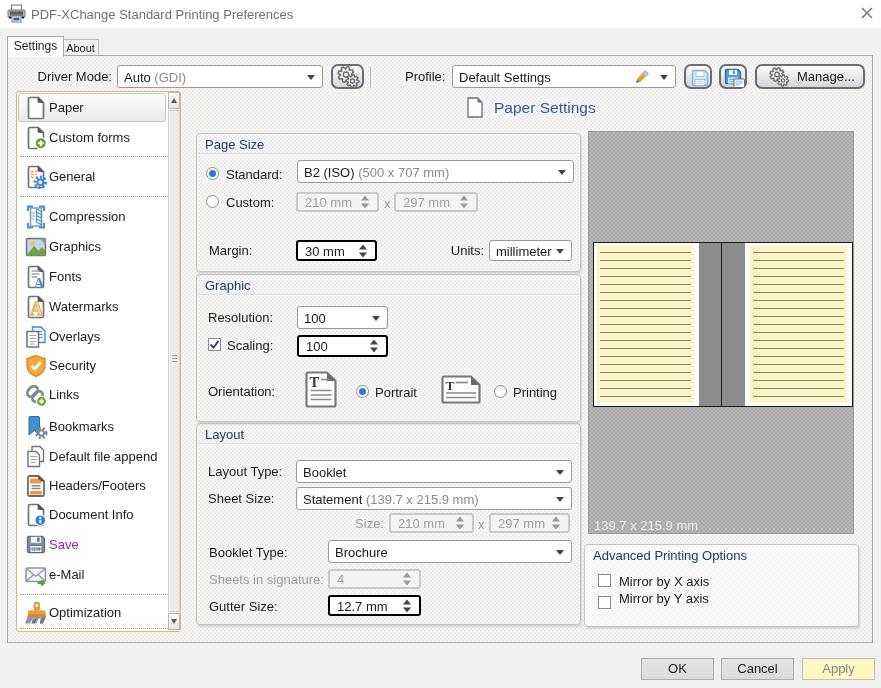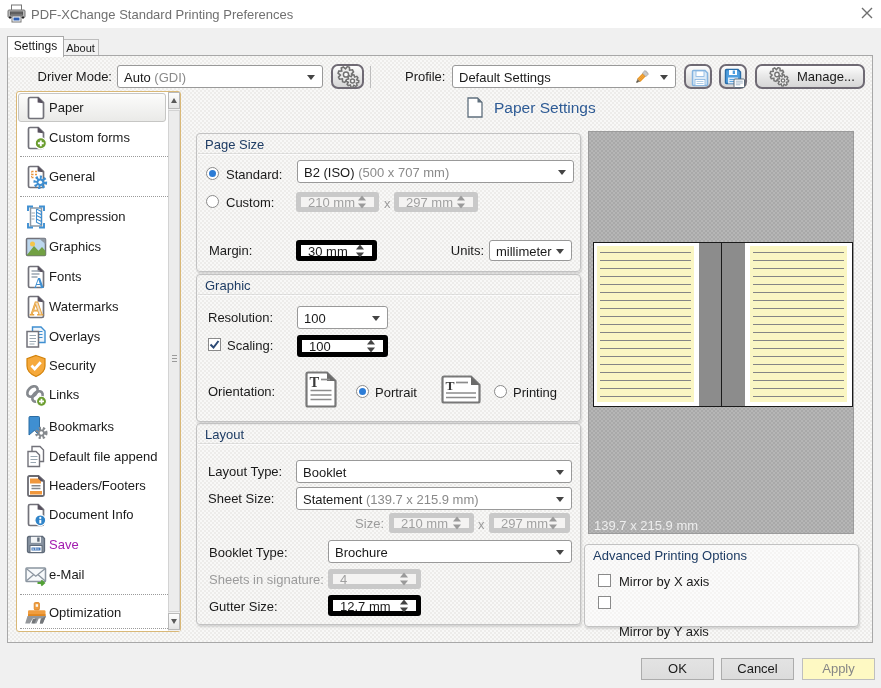--- a/index.html
+++ b/index.html
@@ -4,21 +4,21 @@
 html,body{margin:0;padding:0;}
 body{width:881px;height:688px;position:relative;font-family:"Liberation Sans",sans-serif;background:#f0f0f0;overflow:hidden;}
 .abs{position:absolute;}
 .tex{background-color:#edecea;background-image:radial-gradient(circle at 1px 1px, rgba(255,255,255,.62) .8px, rgba(255,255,255,0) 1.3px),radial-gradient(circle at 3px 3px, rgba(255,255,255,.62) .8px, rgba(255,255,255,0) 1.3px);background-size:4px 4px;}
 .graytex{background-color:#a9a9a9;background-image:radial-gradient(circle at 1px 1px, rgba(255,255,255,.15) .8px, rgba(255,255,255,0) 1.3px),radial-gradient(circle at 3px 3px, rgba(255,255,255,.15) .8px, rgba(255,255,255,0) 1.3px);background-size:4px 4px;}
 .lbl{position:absolute;font-size:13px;color:#1a1a1a;white-space:nowrap;}
 .glbl{position:absolute;font-size:13px;color:#9b9b9b;white-space:nowrap;}
 .combo{position:absolute;background:#fff;border:1px solid #999;border-radius:3px;box-sizing:border-box;font-size:13px;color:#1a1a1a;}
 .combo .tx{position:absolute;left:6px;top:50%;transform:translateY(-50%);white-space:nowrap;}
 .arr{position:absolute;right:7px;top:50%;margin-top:-2px;width:0;height:0;border-left:4px solid transparent;border-right:4px solid transparent;border-top:5px solid #444;}
-.spin{position:absolute;background:#fff;border:5px solid #000000;border-radius:3px;box-sizing:border-box;font-size:13px;color:#1a1a1a;}
+.spin{position:absolute;background:#fff;border:2px solid #000000;border-radius:3px;box-sizing:border-box;font-size:13px;color:#1a1a1a;}
 .spin .tx{position:absolute;left:7px;top:50%;transform:translateY(-50%);white-space:nowrap;}
 .spin.dis,.combo.dis{background:#f4f3f2;border-color:#c9c9c9;color:#a0a0a0;}
 .ud{position:absolute;right:8px;top:50%;transform:translateY(-50%);display:flex;flex-direction:column;gap:3px;align-items:center;}
 .ud .u{width:0;height:0;border-left:4px solid transparent;border-right:4px solid transparent;border-bottom:5px solid #444;}
 .ud .d{width:0;height:0;border-left:4px solid transparent;border-right:4px solid transparent;border-top:5px solid #444;}
 .dis .ud .u{border-bottom-color:#9a9a9a}.dis .ud .d{border-top-color:#9a9a9a}
 .group{position:absolute;border:1px solid #c2c2c2;border-radius:4px;box-shadow:1px 2px 2px rgba(120,120,120,.25);}
 .gtitle{position:absolute;left:8px;top:3px;font-size:13px;color:#1e3c64;}
 .gline{position:absolute;left:1px;right:1px;top:20px;height:1px;background:rgba(255,255,255,.7);box-shadow:0 -1px 0 rgba(160,160,160,.25);}
 .radio{position:absolute;width:13px;height:13px;border:1px solid #8a8a8a;border-radius:50%;background:#fff;box-sizing:border-box;}
@@ -444,19 +444,19 @@
       <span style="position:absolute;left:3px;right:3px;top:142px;border-top:1px solid #858585;"></span>
       <span style="position:absolute;left:3px;right:3px;top:150px;border-top:1px solid #858585;"></span>
     </div>
   <div class="abs" style="left:699px;top:243px;width:46px;height:163px;background:#8c8c8c;"></div>
   <div class="abs" style="left:721px;top:243px;width:1px;height:163px;background:#1a1a1a;"></div>
   <div class="abs" style="left:594px;top:518px;font-size:13px;color:#ededed;">139.7 x 215.9 mm</div>
 
   <div class="check" style="left:598px;top:574px;"></div>
   <div class="lbl" style="left:619px;top:574px;">Mirror by X axis</div>
   <div class="check" style="left:598px;top:596px;"></div>
-  <div class="lbl" style="left:619px;top:624px;">Mirror by Y axis</div>
+  <div class="lbl" style="left:619px;top:591px;">Mirror by Y axis</div>
 </div>
 
 <div class="abs" style="left:0;top:643px;width:881px;height:45px;background:#f0f0f0;"></div>
 <div class="btn" style="left:641px;top:658px;width:73px;height:22px;line-height:20px;">OK</div>
 <div class="btn" style="left:721px;top:658px;width:73px;height:22px;line-height:20px;">Cancel</div>
 <div class="btn" style="left:802px;top:658px;width:73px;height:22px;line-height:20px;background:#fef9c3;border-color:#bfbfbf;color:#868686;">Apply</div>
 
 </body></html>

